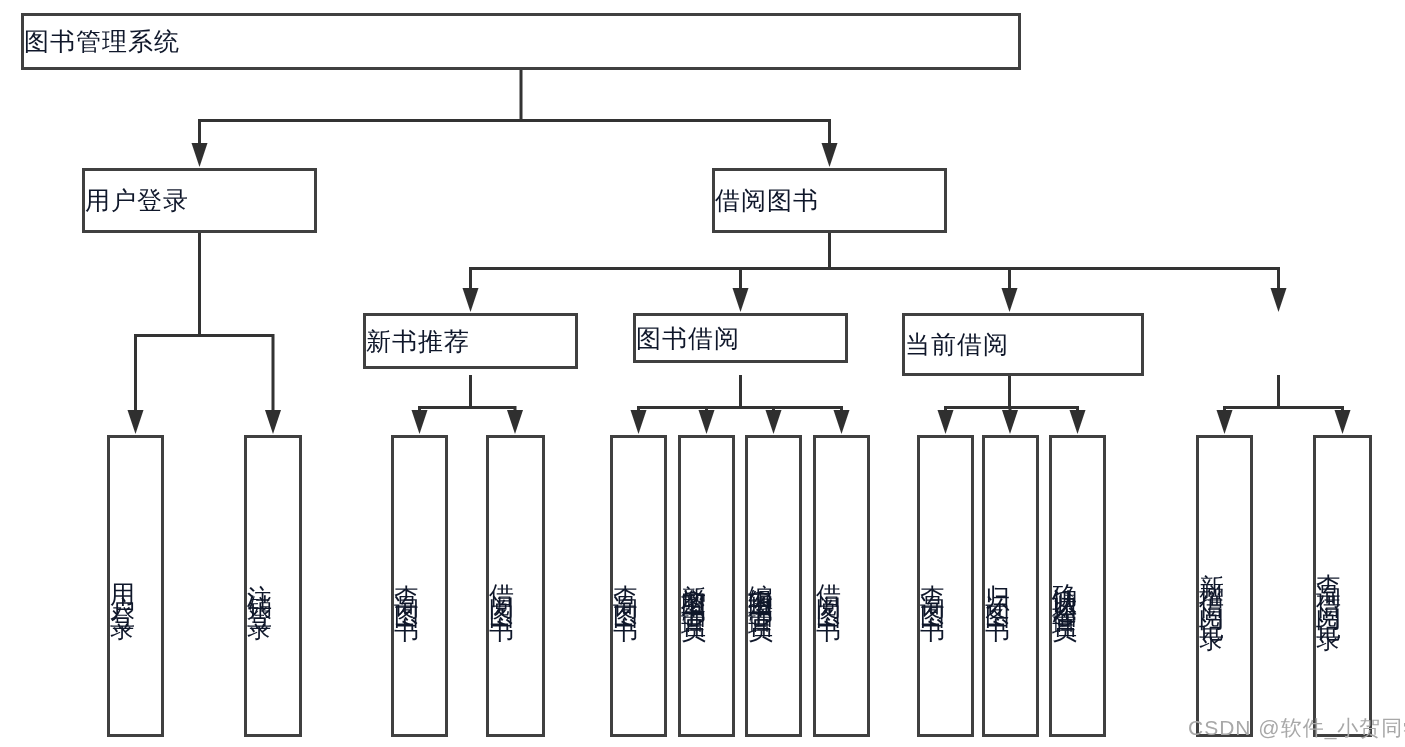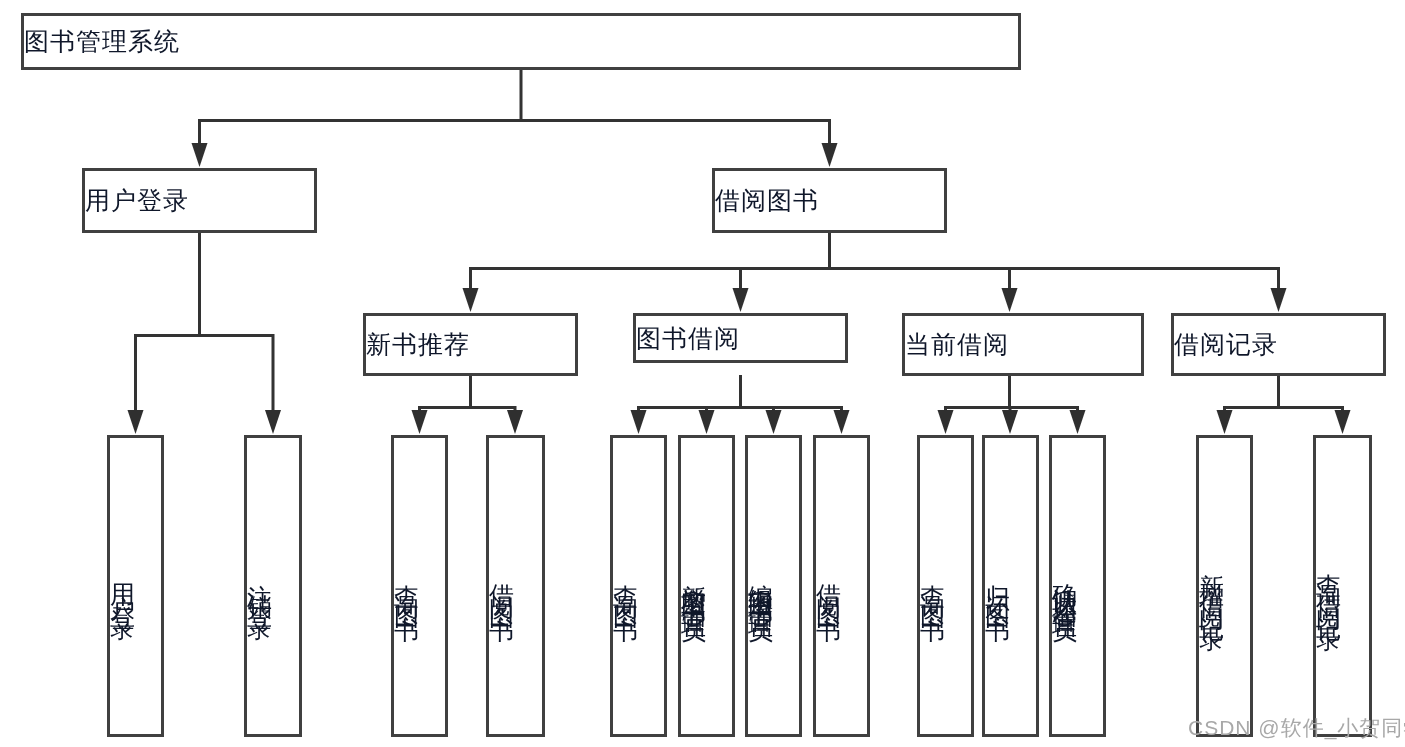--- a/index.html
+++ b/index.html
@@ -112,31 +112,28 @@
     <span>图书管理系统</span>
   </div>
 
   <div class="box h" style="left:82px;top:168px;width:235px;height:65px">
     <span>用户登录</span>
   </div>
   <div class="box h" style="left:712px;top:168px;width:235px;height:65px">
     <span>借阅图书</span>
   </div>
 
-  <div class="box h" style="left:363px;top:313px;width:215px;height:63px">
+  <div class="box h" style="left:363px;top:313px;width:215px;height:56px">
     <span>新书推荐</span>
   </div>
   <div class="box h" style="left:633px;top:313px;width:215px;height:50px">
     <span>图书借阅</span>
   </div>
   <div class="box h" style="left:902px;top:313px;width:242px;height:63px">
     <span>当前借阅</span>
-  </div>
-  <div class="box h" style="left:1171px;top:313px;width:215px;height:63px">
-    <span>借阅记录</span>
   </div>
 
   <div class="box v" style="left:107px;top:435px;width:57px;height:302px">
     <span>用户登录</span>
   </div>
   <div class="box v" style="left:244px;top:435px;width:58px;height:302px">
     <span>注销登录</span>
   </div>
 
   <div class="box v" style="left:391px;top:435px;width:57px;height:302px">

